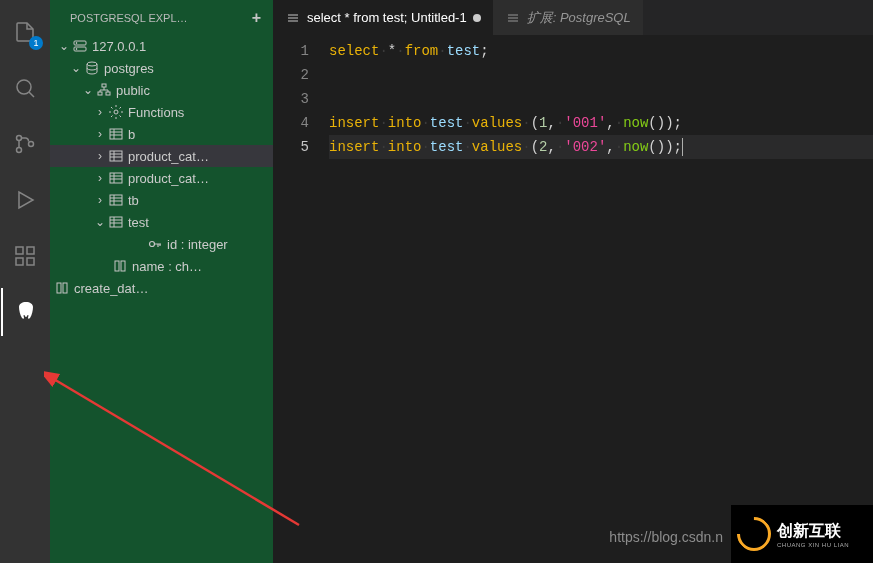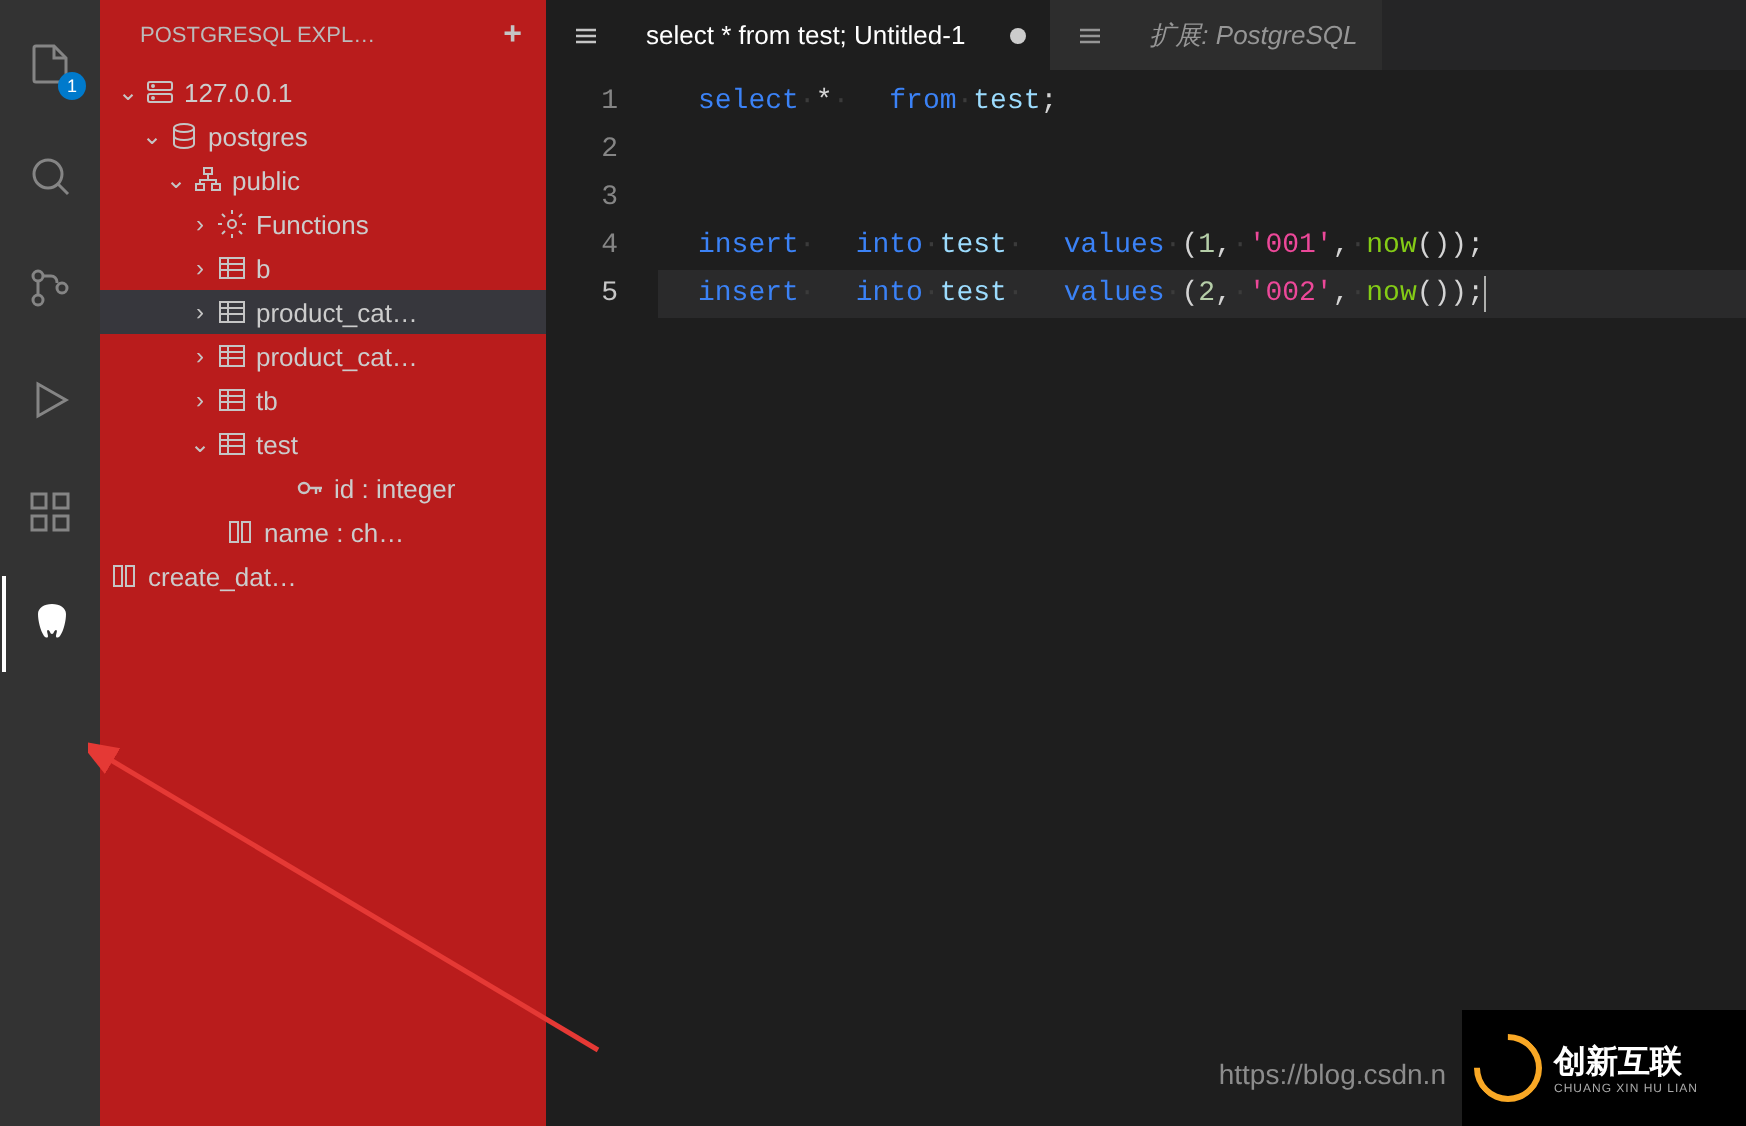--- a/index.html
+++ b/index.html
@@ -48,21 +48,21 @@
   font-size: 9px;
   min-width: 14px;
   height: 14px;
   display: flex;
   align-items: center;
   justify-content: center;
   padding: 0 3px;
 }
 .sidebar {
   width: 223px;
-  background: #b91c1c;
+  background: #14532d;
   flex-shrink: 0;
   display: flex;
   flex-direction: column;
 }
 .sidebar-header {
   height: 35px;
   display: flex;
   align-items: center;
   justify-content: space-between;
   padding: 0 12px 0 20px;
@@ -116,21 +116,21 @@
   height: 35px;
   background: #252526;
   display: flex;
 }
 .tab {
   height: 35px;
   display: flex;
   align-items: center;
   padding: 0 12px;
   font-size: 13px;
-  gap: 22px;
+  gap: 6px;
   color: #969696;
   background: #2d2d2d;
   cursor: pointer;
 }
 .tab.active { background: #1e1e1e; color: #ffffff; }
 .tab.italic { font-style: italic; justify-content: flex-end; }
 .tab-icon { width:16px; height:16px; display:inline-flex; align-items:center; justify-content:center; }
 .tab-dirty { width:8px; height:8px; border-radius:50%; background:#cccccc; }
 .editor {
   flex: 1;
@@ -148,21 +148,21 @@
   user-select: none;
 }
 .gutter .ln.active { color: #c6c6c6; }
 .code {
   flex: 1;
   color: #d4d4d4;
   min-width: 0;
 }
 .code-line { height:24px; display:flex; align-items:center; white-space: pre; }
 .code-line.current { background: #2a2a2b; }
-.kw { color: #3b82f6; margin-left: 20px; }
+.kw { color: #eab308; }
 .id { color: #9cdcfe; }
 .num { color: #b5cea8; }
 .str { color: #ec4899; }
 .fn { color: #84cc16; }
 .op { color: #d4d4d4; }
 .ws { color: #3b3b3b; }
 .cursor {
   display:inline-block;
   width:1px; height:18px;
   background:#aeafad;

